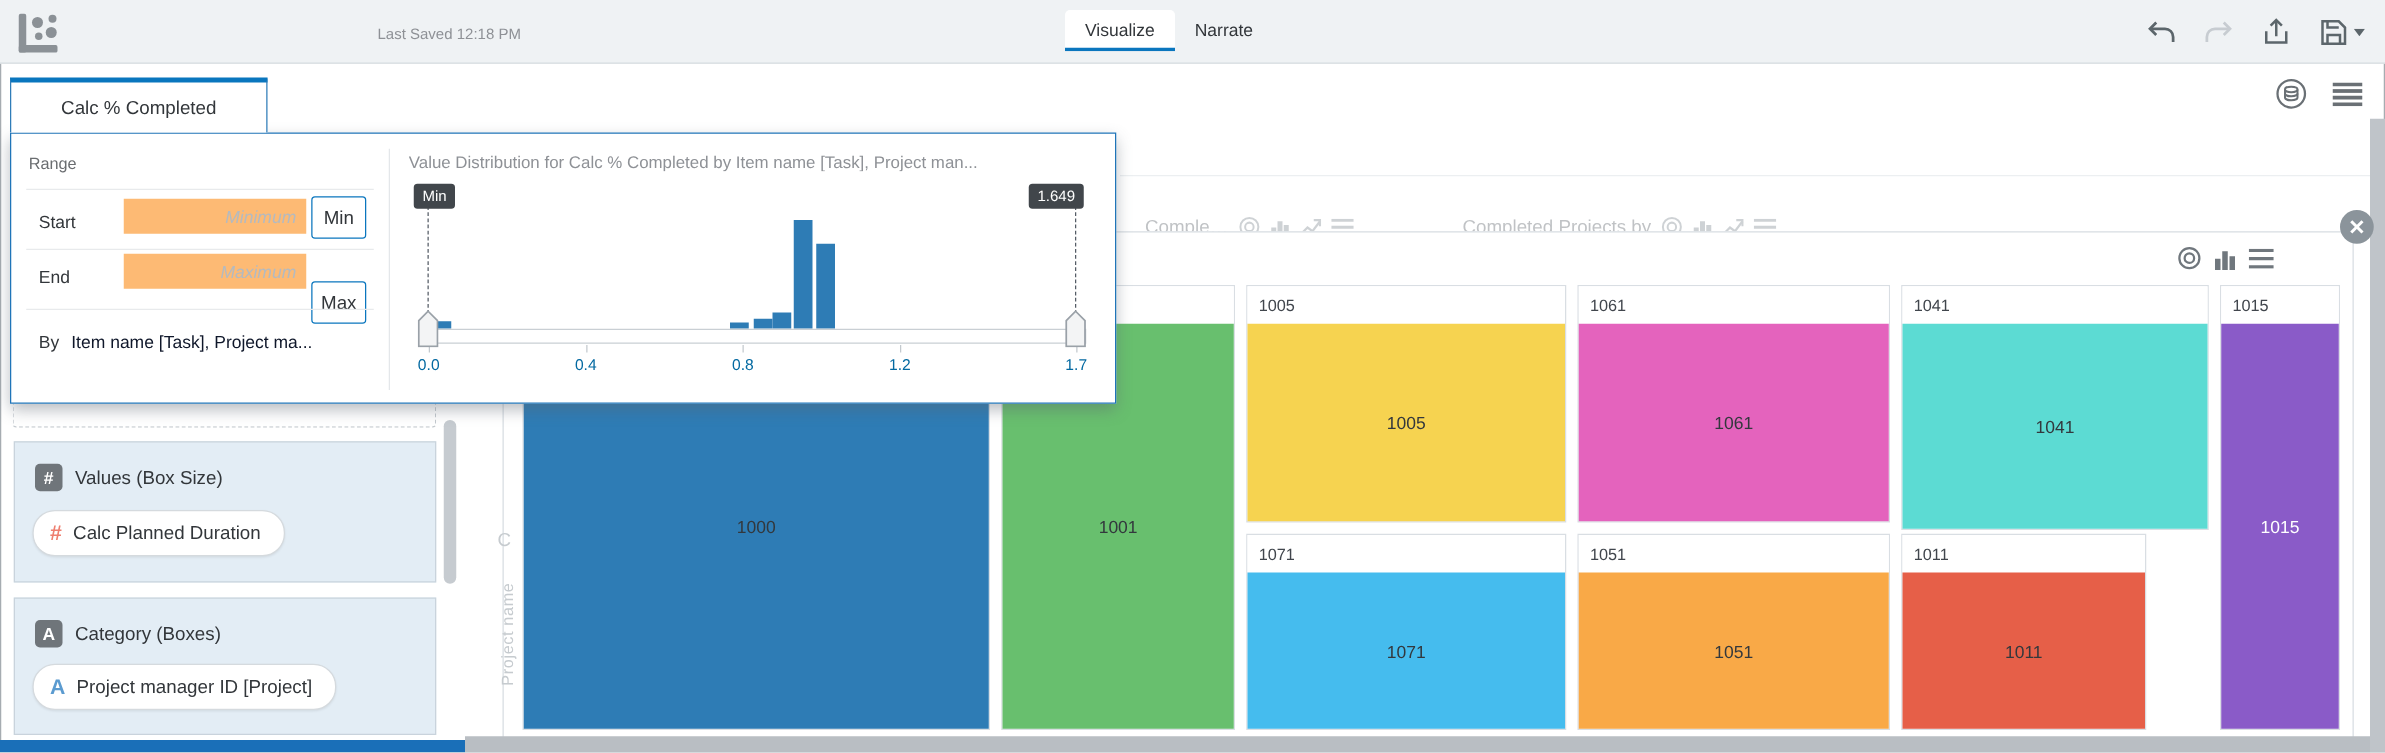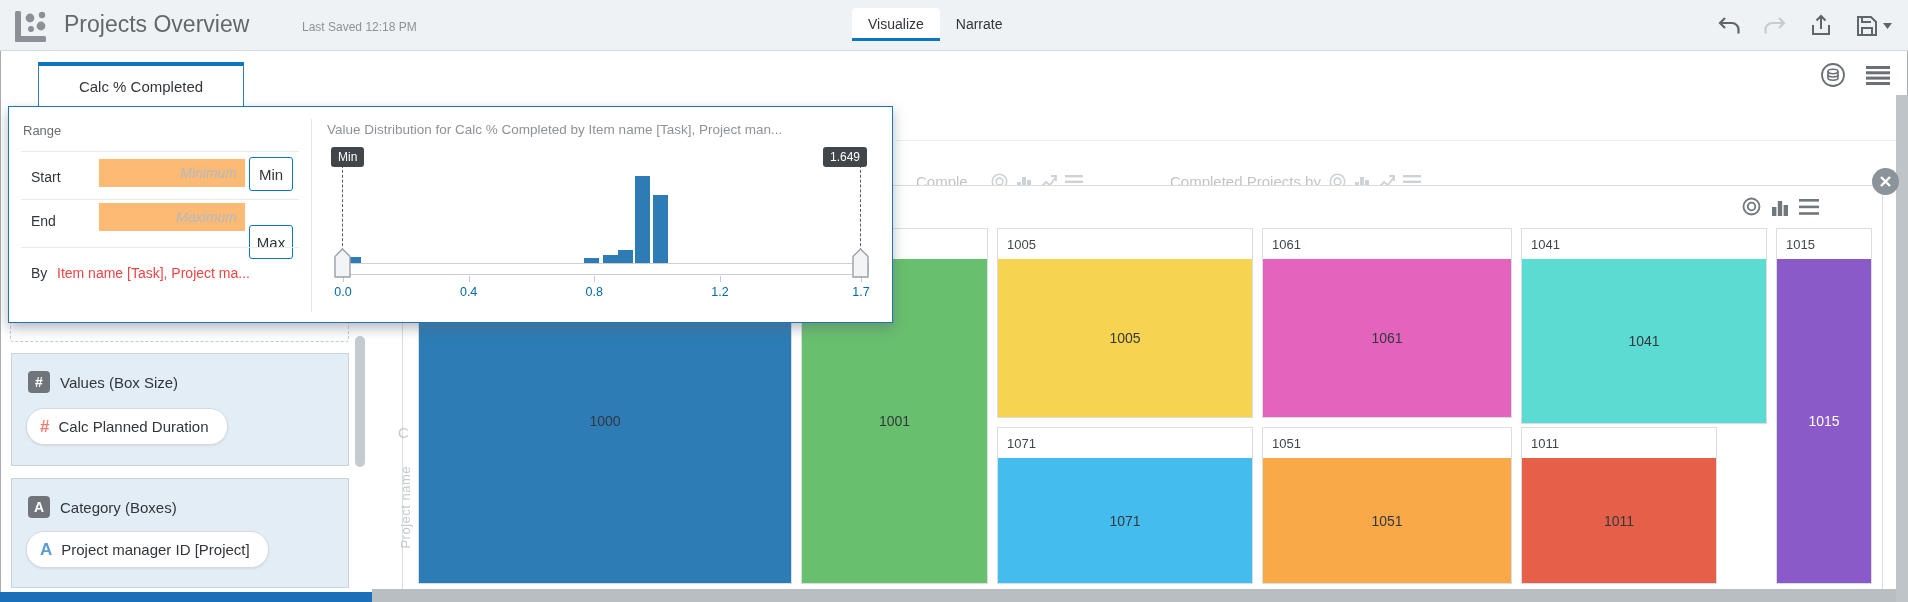--- a/index.html
+++ b/index.html
@@ -55,33 +55,33 @@
   .chipico{font-size:17px;font-weight:bold;}
   .chiplabel{font-size:15px;color:#32363a;white-space:nowrap;}
   .lscroll{position:absolute;left:355px;top:336px;width:10px;height:131px;background:#c6cbd0;border-radius:5px;}
   
   .hstrip{position:absolute;left:372px;top:589px;width:1524px;height:13px;background:#b9bec3;}
   .bluestrip{position:absolute;left:0;top:592px;width:372px;height:10px;background:#1a6fb8;}
   .vstrip{position:absolute;left:1896px;top:95px;width:12px;height:507px;background:#bfc4c9;}
   
   .ftab{position:absolute;left:8px;top:62px;width:206px;height:44px;background:#fff;box-sizing:border-box;
         border-top:4px solid #0a76be;border-left:1px solid #2f7cb8;border-right:1px solid #2f7cb8;z-index:11;
-        display:flex;align-items:center;justify-content:center;font-size:15px;color:#32363a;cursor:pointer;margin-left:30px;}
+        display:flex;align-items:center;justify-content:center;font-size:15px;color:#32363a;cursor:pointer;}
   .fpanel{position:absolute;left:8px;top:106px;width:885px;height:217px;background:#fff;border:1px solid #1f74b8;
           box-sizing:border-box;z-index:10;box-shadow:0 5px 12px rgba(90,100,110,.45);}
   .rangelab{position:absolute;left:14px;top:16px;font-size:13px;color:#6a6d70;}
   .hdiv{position:absolute;left:12px;width:278px;height:1px;background:#e8eaec;}
   .rowlab{position:absolute;left:22px;font-size:14px;color:#32363a;}
   .rinput{position:absolute;left:90px;width:146px;height:28px;background:#fdba74;border:none;outline:none;
           text-align:right;font-size:14px;padding:0 8px;box-sizing:border-box;font-family:"Liberation Sans",sans-serif;}
   .rinput::placeholder{font-style:italic;color:#b3bac1;}
   .mbtn{position:absolute;left:240px;width:44px;height:34px;background:#fff;border:1px solid #0a76be;border-radius:3px;
         font-size:15px;color:#32363a;font-family:"Liberation Sans",sans-serif;cursor:pointer;}
   .bylab{position:absolute;left:22px;top:158px;font-size:14px;color:#32363a;}
-  .bylink{position:absolute;left:48px;top:158px;font-size:14px;color:#ef4444;cursor:pointer;white-space:nowrap;}
+  .bylink{position:absolute;left:48px;top:158px;font-size:14px;color:#0f172a;cursor:pointer;white-space:nowrap;}
   .vdiv{position:absolute;left:302px;top:12px;width:1px;height:193px;background:#e4e7ea;}
   .htitle{position:absolute;left:318px;top:15px;width:555px;font-size:13.5px;color:#8e9196;white-space:nowrap;overflow:hidden;}
   .tooltip{position:absolute;top:40px;background:#41464b;color:#fff;font-size:12px;padding:3px 7px;border-radius:3px;z-index:5;}
   .dashline{position:absolute;top:58px;height:86px;width:0;border-left:1px dashed #555c66;z-index:2;}
   .track{position:absolute;left:326px;top:156px;width:534px;height:12px;background:#fff;border:1px solid #c9cfd4;box-sizing:border-box;z-index:2;}
   .handle{position:absolute;top:141px;width:17px;height:30px;z-index:4;cursor:ew-resize;}
   #histo-bars{position:absolute;left:0;top:0;width:885px;height:156px;z-index:1;}
   #histo-bars .bar{position:absolute;bottom:0;background:#2e7cb5;}
   #histo-axis{position:absolute;left:0;top:169px;width:885px;height:40px;}
   #histo-axis .mark{position:absolute;top:0;width:1px;height:6px;background:#c3c9ce;}
@@ -97,21 +97,20 @@
     <div class="abs" style="left:13px;top:8px;">
       <svg width="38" height="36" viewBox="0 0 38 36">
         <rect x="2" y="3" width="6" height="31" rx="1.5" fill="#8b9196"></rect>
         <rect x="2" y="28" width="31" height="6" rx="1.5" fill="#8b9196"></rect>
         <circle cx="17" cy="10" r="4.4" fill="#8b9196"></circle>
         <circle cx="29" cy="7" r="3.2" fill="#8b9196"></circle>
         <circle cx="18" cy="21" r="3.0" fill="#8b9196"></circle>
         <circle cx="28" cy="18" r="4.4" fill="#8b9196"></circle>
       </svg>
     </div>
-    <div class="title">Projects Overview</div>
     <div class="lastsaved">Last Saved 12:18 PM</div>
     <div class="modetabs">
       <div class="modetab active">Visualize</div>
       <div class="modetab">Narrate</div>
     </div>
     <div class="hdricons">
       <span>
         <svg width="24" height="22" viewBox="0 0 24 22">
             <path d="M8 3 L3 8 L8 13" fill="none" stroke="#5c666b" stroke-width="2.2"></path>
             <path d="M3 8 h12 a6.5 6.5 0 0 1 6.5 6.5 v4" fill="none" stroke="#5c666b" stroke-width="2.2"></path>

